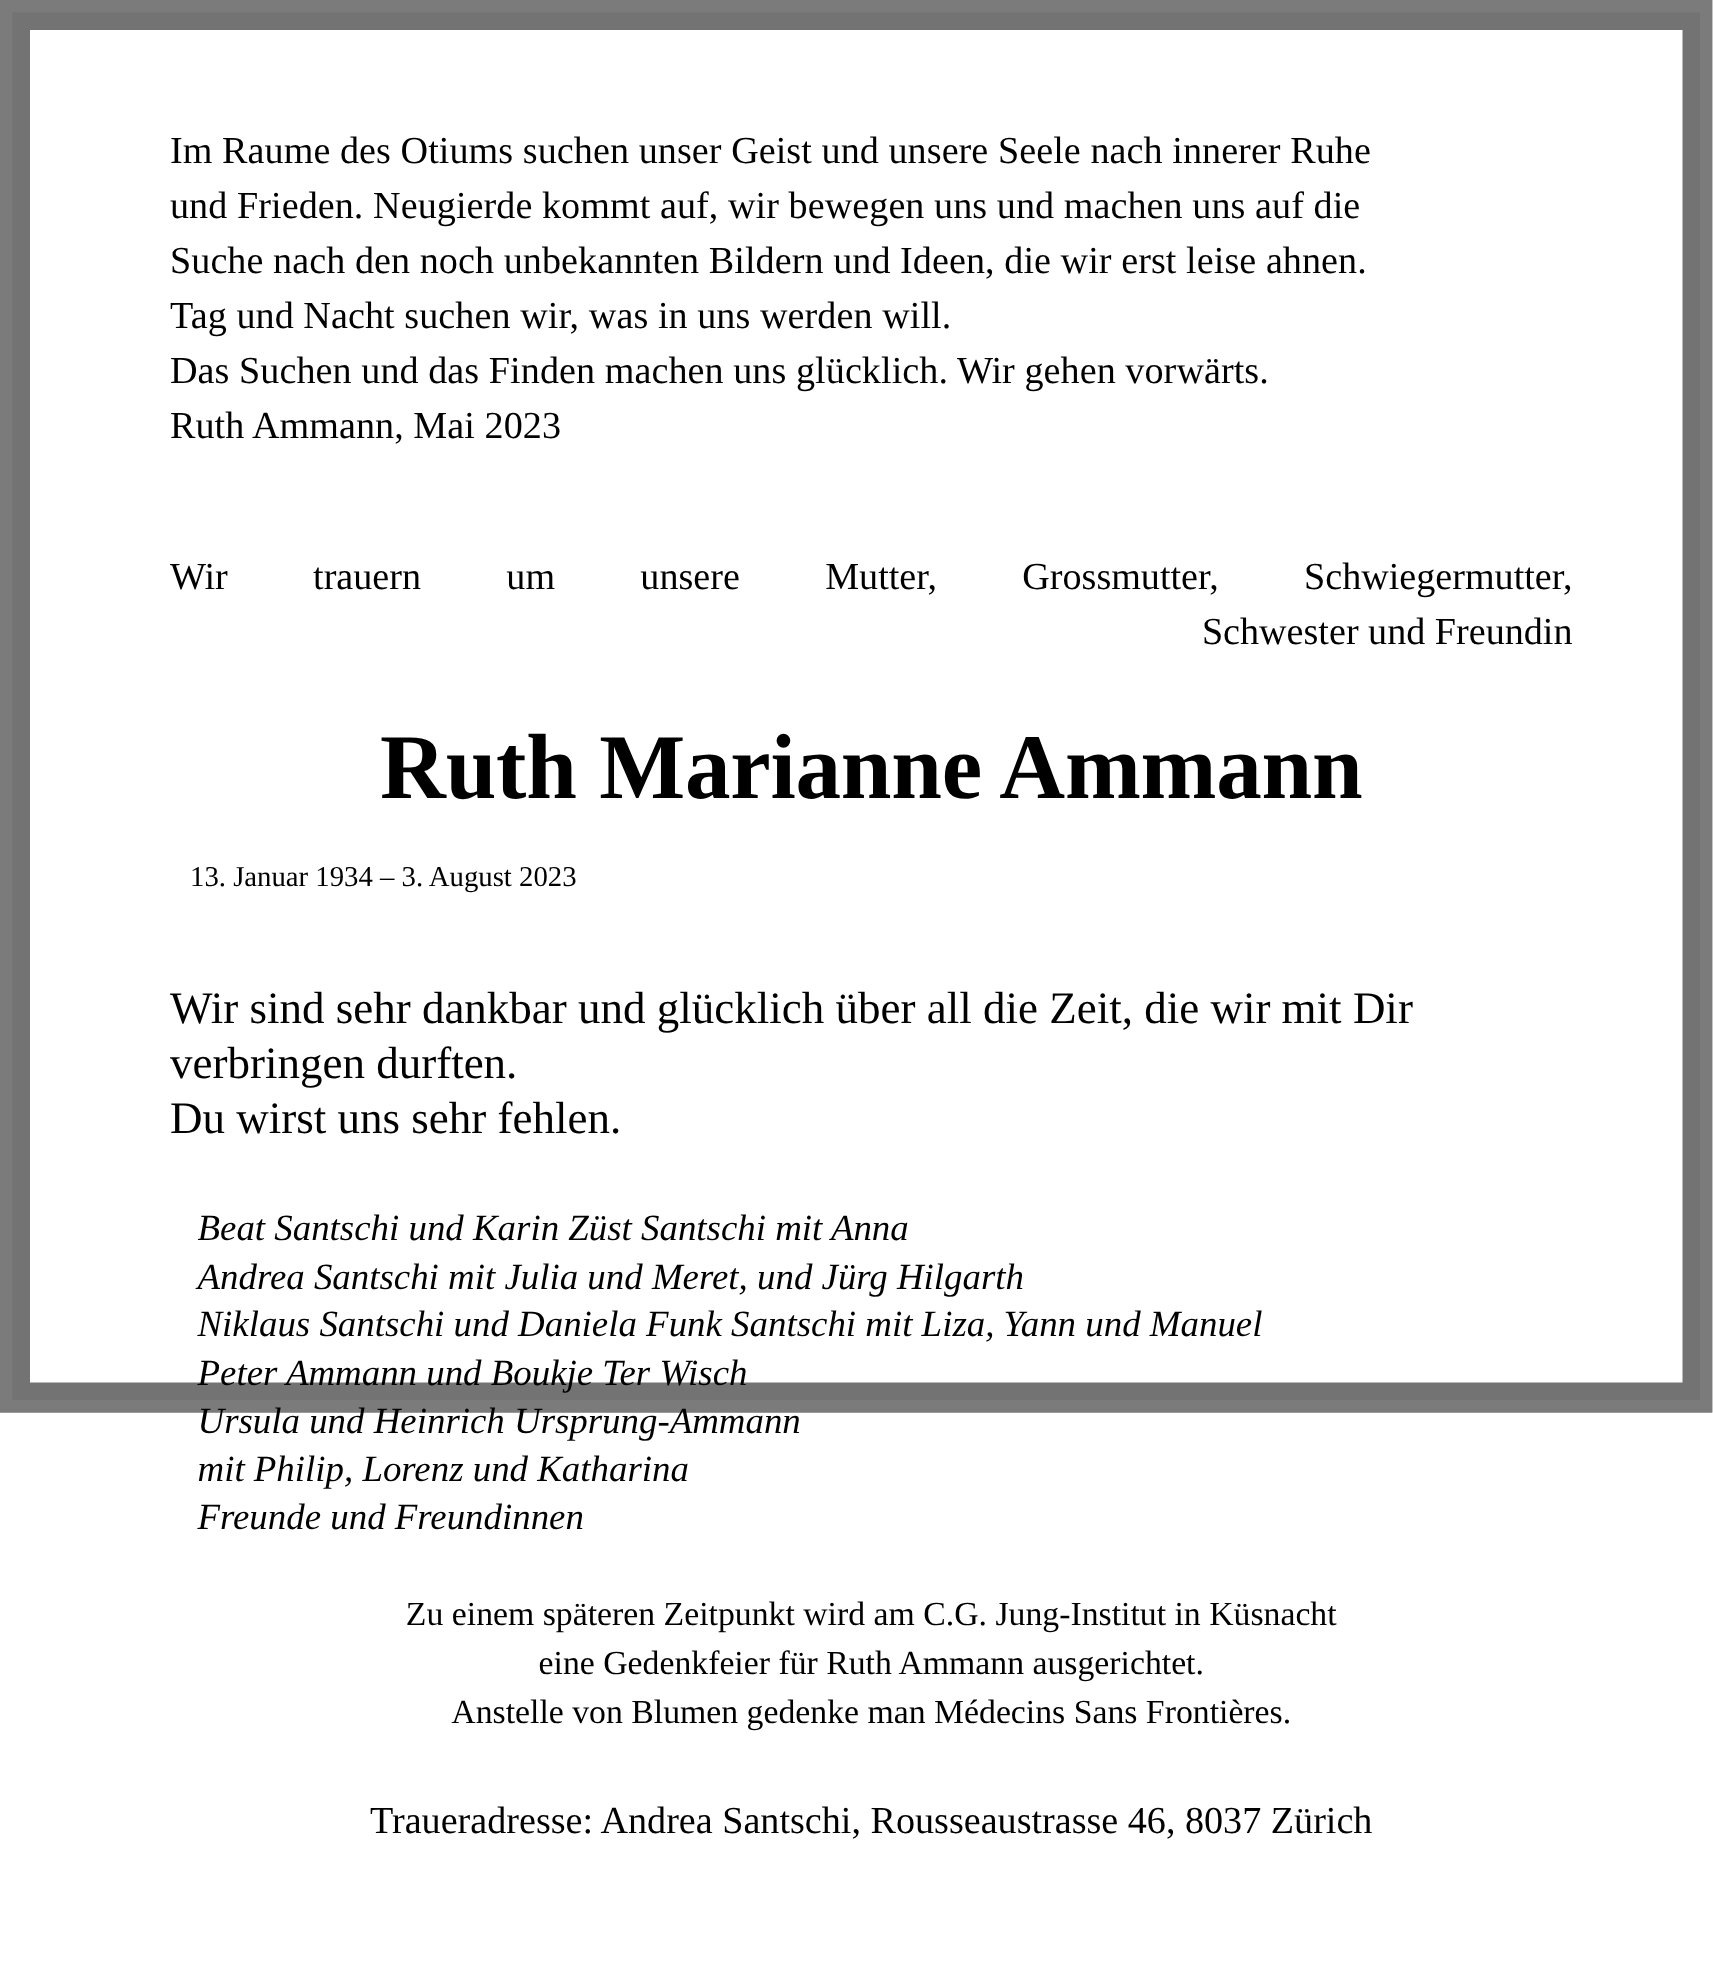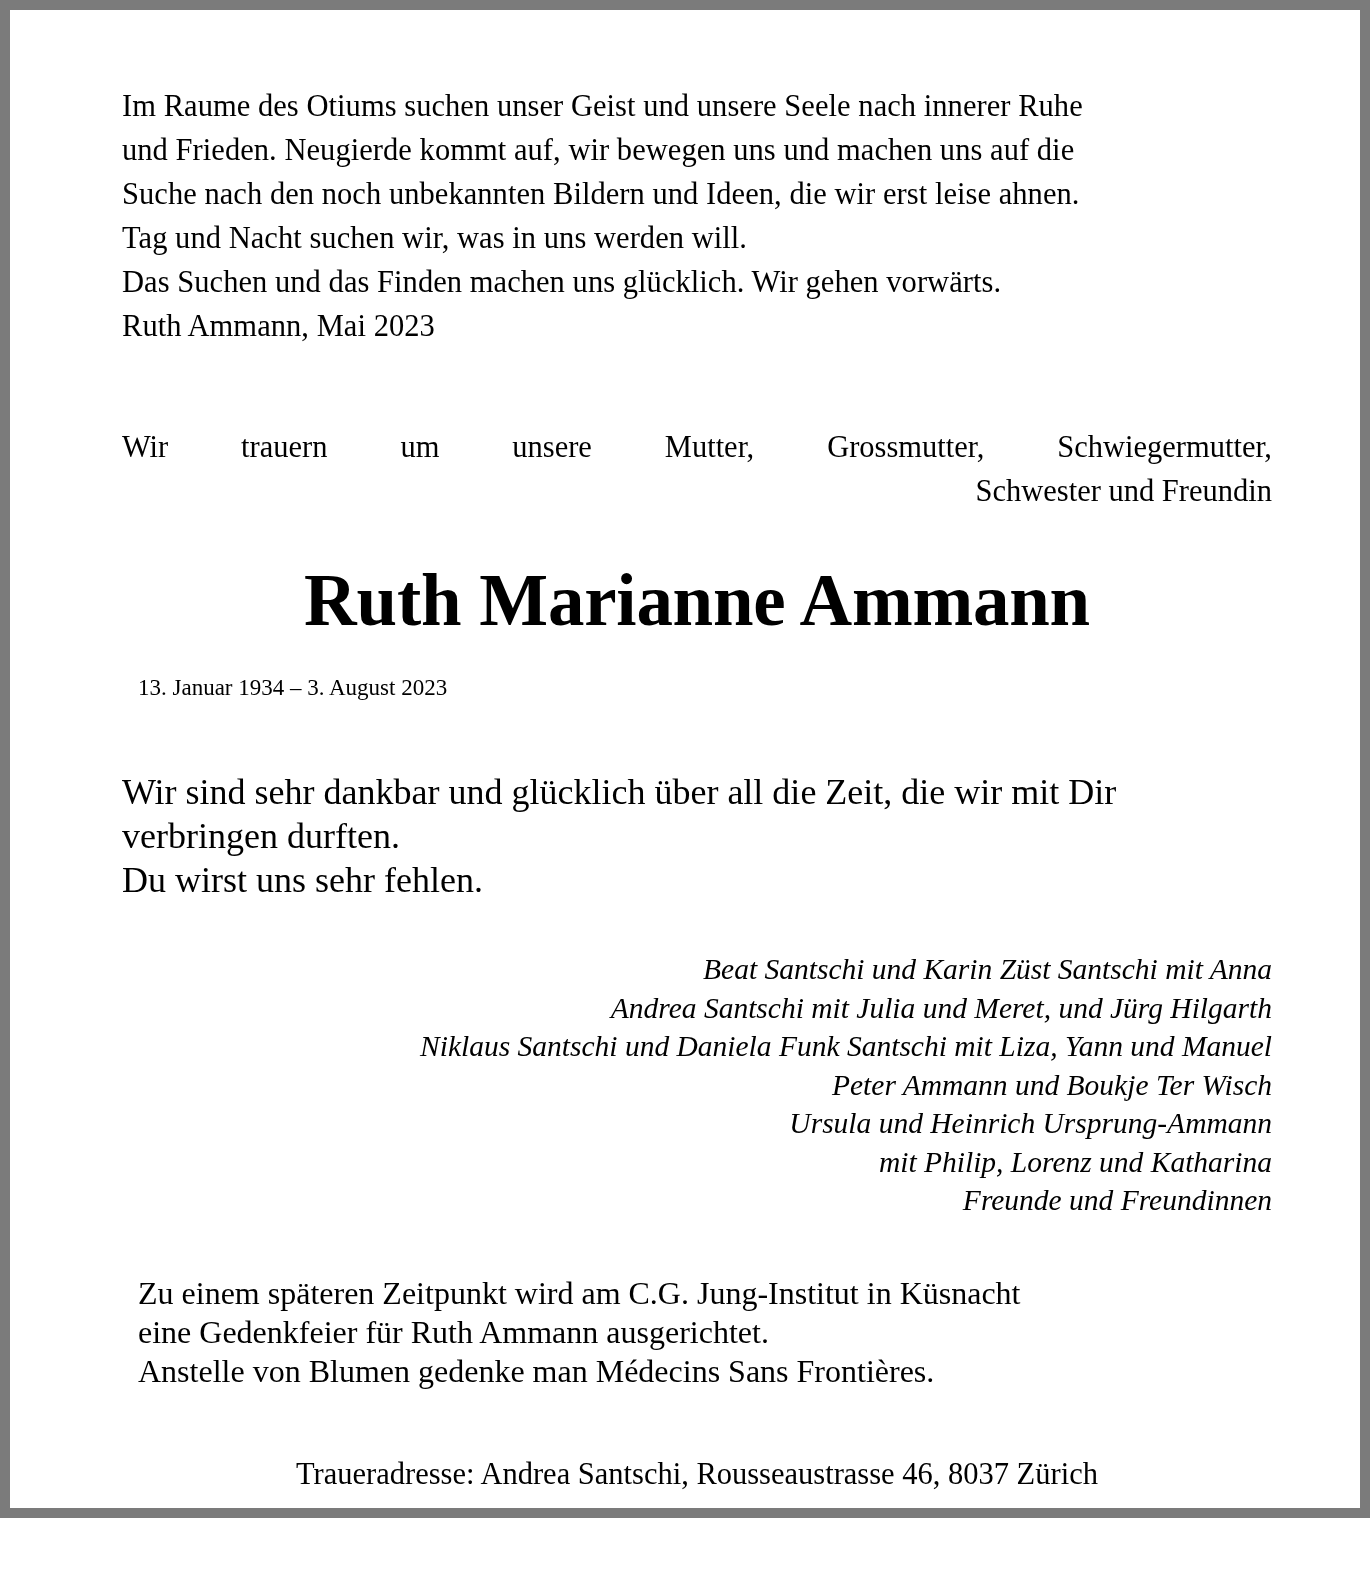--- a/index.html
+++ b/index.html
@@ -11,24 +11,24 @@
     width: 1370px;
     height: 1578px;
     font-family: "Liberation Serif", "DejaVu Serif", serif;
     color: #000000;
     overflow: hidden;
   }
 
   .notice-frame {
     box-sizing: border-box;
     width: 1370px;
-    height: 1518px;
+    height: 1130px;
     border: 10px solid #7b7b7b;
-    background: #f9a8d4;
-    padding: 0;
+    background: #737373;
+    padding: 14px;
   }
 
   .notice-page {
     box-sizing: border-box;
     width: 100%;
     height: 100%;
     background: #ffffff;
     padding: 74px 88px 0 112px;
   }
 
@@ -93,39 +93,39 @@
   }
   .gratitude-block .line { display: block; white-space: pre-wrap; }
 
   .family-list {
     margin: 0;
     padding-top: 48px;
     padding-left: 22px;
     font-size: 29.5px;
     font-style: italic;
     line-height: 38.5px;
-    text-align: right;
+    text-align: left;
   }
   .family-list .line { display: block; white-space: pre-wrap; }
 
   .ceremony-block {
     margin: 0;
     padding-top: 110px;
     font-size: 30.5px;
     line-height: 39px;
     text-align: center;
   }
   .ceremony-block .line { display: block; white-space: pre-wrap; }
 
   .memorial-block {
-    margin: 16px;
+    margin: 0;
     padding-top: 38px;
-    font-size: 32px;
+    font-size: 27px;
     line-height: 39px;
-    text-align: left;
+    text-align: center;
   }
   .memorial-block .line { display: block; white-space: pre-wrap; }
 
   .condolence-address {
     margin: 0;
     padding-top: 48px;
     font-size: 30.5px;
     line-height: 39px;
     text-align: center;
     white-space: pre-wrap;

